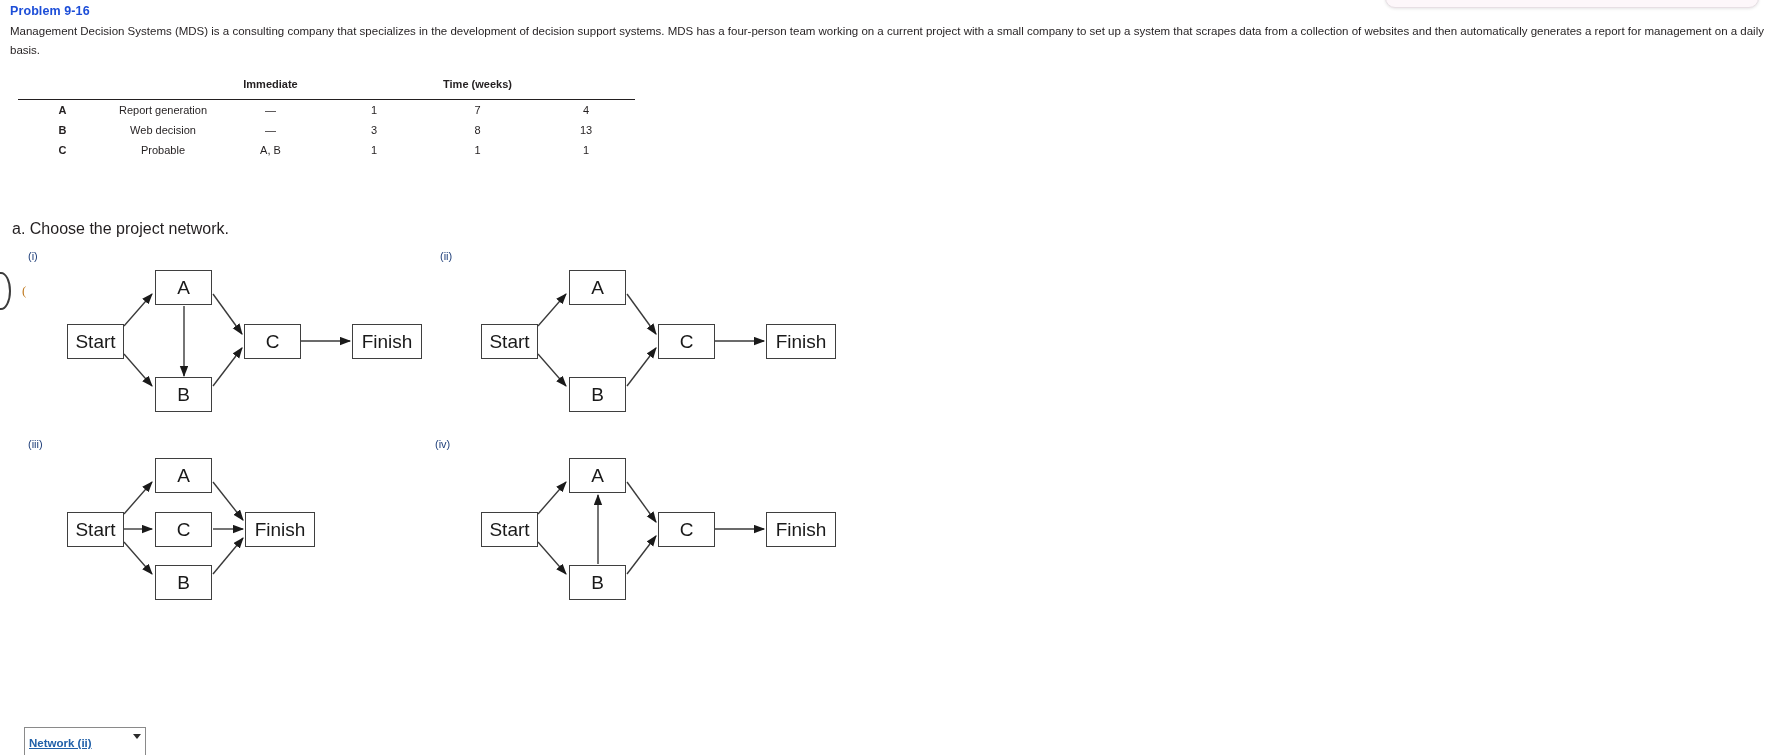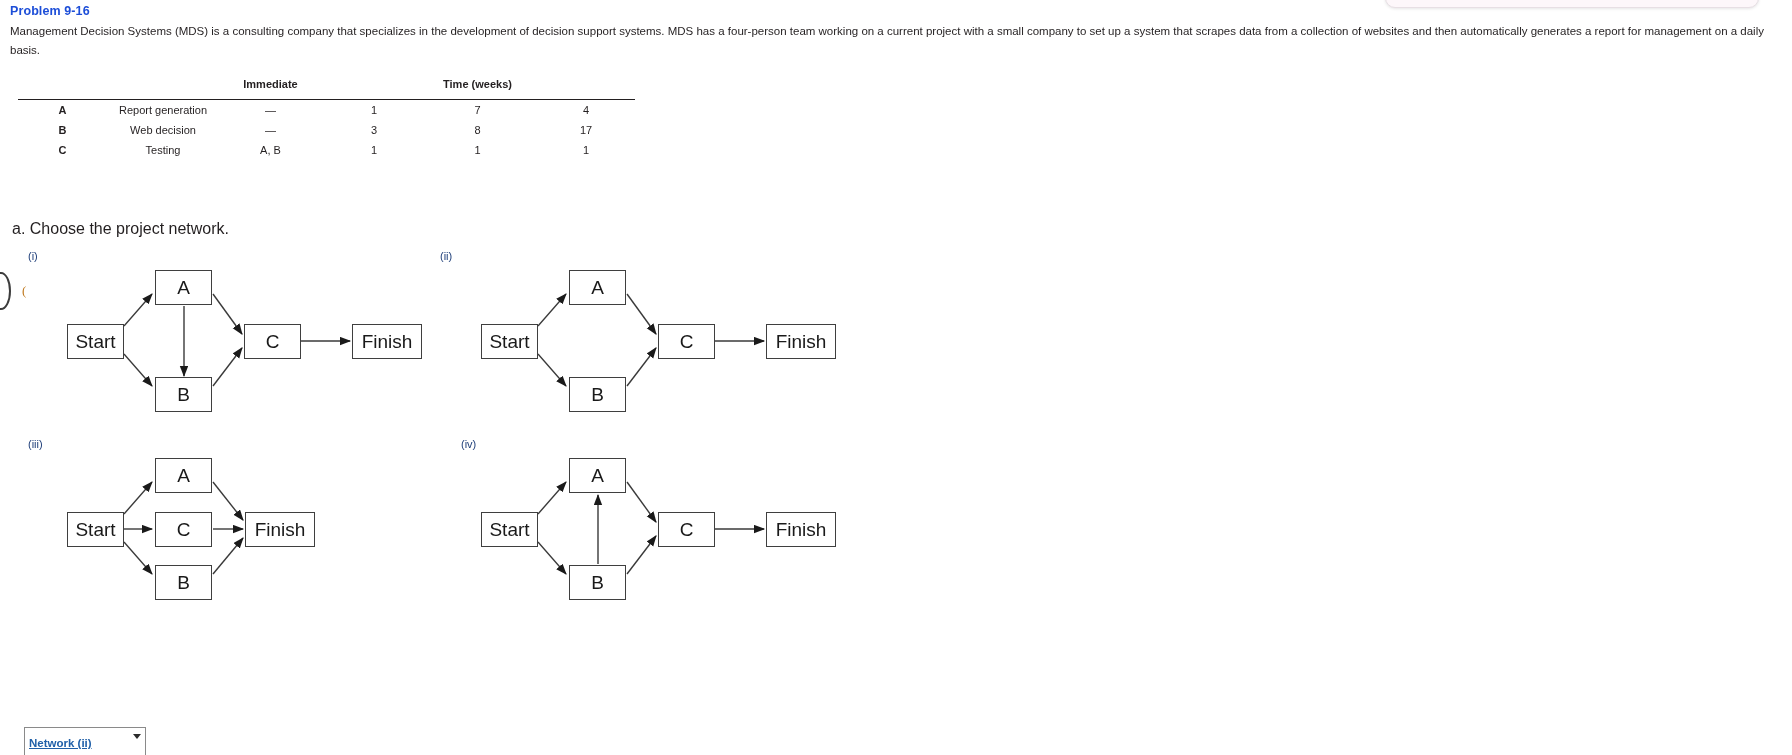--- a/index.html
+++ b/index.html
@@ -106,25 +106,25 @@
     <div class="cell c-opt">1</div>
     <div class="cell c-prob">7</div>
     <div class="cell c-pess">4</div>
   </div>
   <div class="r">
     <div class="cell th c-activity">B</div>
     <div class="cell c-desc desc-left">Web decision</div>
     <div class="cell c-pred">—</div>
     <div class="cell c-opt">3</div>
     <div class="cell c-prob">8</div>
-    <div class="cell c-pess">17</div>
+    <div class="cell c-pess">13</div>
   </div>
   <div class="r" style="height:21px">
     <div class="cell th c-activity">C</div>
-    <div class="cell c-desc desc-left">Testing</div>
+    <div class="cell c-desc desc-left">Probable</div>
     <div class="cell c-pred">A, B</div>
     <div class="cell c-opt">1</div>
     <div class="cell c-prob">1</div>
     <div class="cell c-pess">1</div>
   </div>
 </div>
 
 <div class="part-a">a. Choose the project network.</div>
 
 <div class="roman" style="left:28px;top:250px">(i)</div>
@@ -175,21 +175,21 @@
     <line x1="213" y1="124" x2="243" y2="88" stroke="#3a3a3a" stroke-width="1.4" marker-end="url(#ah)"></line>
     <line x1="213" y1="79" x2="243" y2="79" stroke="#3a3a3a" stroke-width="1.4" marker-end="url(#ah)"></line>
   </svg>
   <div class="node" style="left:67px;top:62px;width:57px;height:35px">Start</div>
   <div class="node" style="left:155px;top:8px;width:57px;height:35px">A</div>
   <div class="node" style="left:155px;top:115px;width:57px;height:35px">B</div>
   <div class="node" style="left:155px;top:62px;width:57px;height:35px">C</div>
   <div class="node" style="left:245px;top:62px;width:70px;height:35px">Finish</div>
 </div>
 
-<div class="roman" style="left:461px;top:438px">(iv)</div>
+<div class="roman" style="left:435px;top:438px">(iv)</div>
 <div class="diagram" style="left:414px;top:450px;width:440px;height:155px">
   <svg class="edges" width="440" height="155">
     <line x1="124" y1="64" x2="152" y2="32" stroke="#3a3a3a" stroke-width="1.4" marker-end="url(#ah)"></line>
     <line x1="124" y1="92" x2="152" y2="124" stroke="#3a3a3a" stroke-width="1.4" marker-end="url(#ah)"></line>
     <line x1="213" y1="32" x2="242" y2="72" stroke="#3a3a3a" stroke-width="1.4" marker-end="url(#ah)"></line>
     <line x1="213" y1="124" x2="242" y2="86" stroke="#3a3a3a" stroke-width="1.4" marker-end="url(#ah)"></line>
     <line x1="184" y1="114" x2="184" y2="45" stroke="#3a3a3a" stroke-width="1.4" marker-end="url(#ah)"></line>
     <line x1="301" y1="79" x2="350" y2="79" stroke="#3a3a3a" stroke-width="1.4" marker-end="url(#ah)"></line>
   </svg>
   <div class="node" style="left:67px;top:62px;width:57px;height:35px">Start</div>

